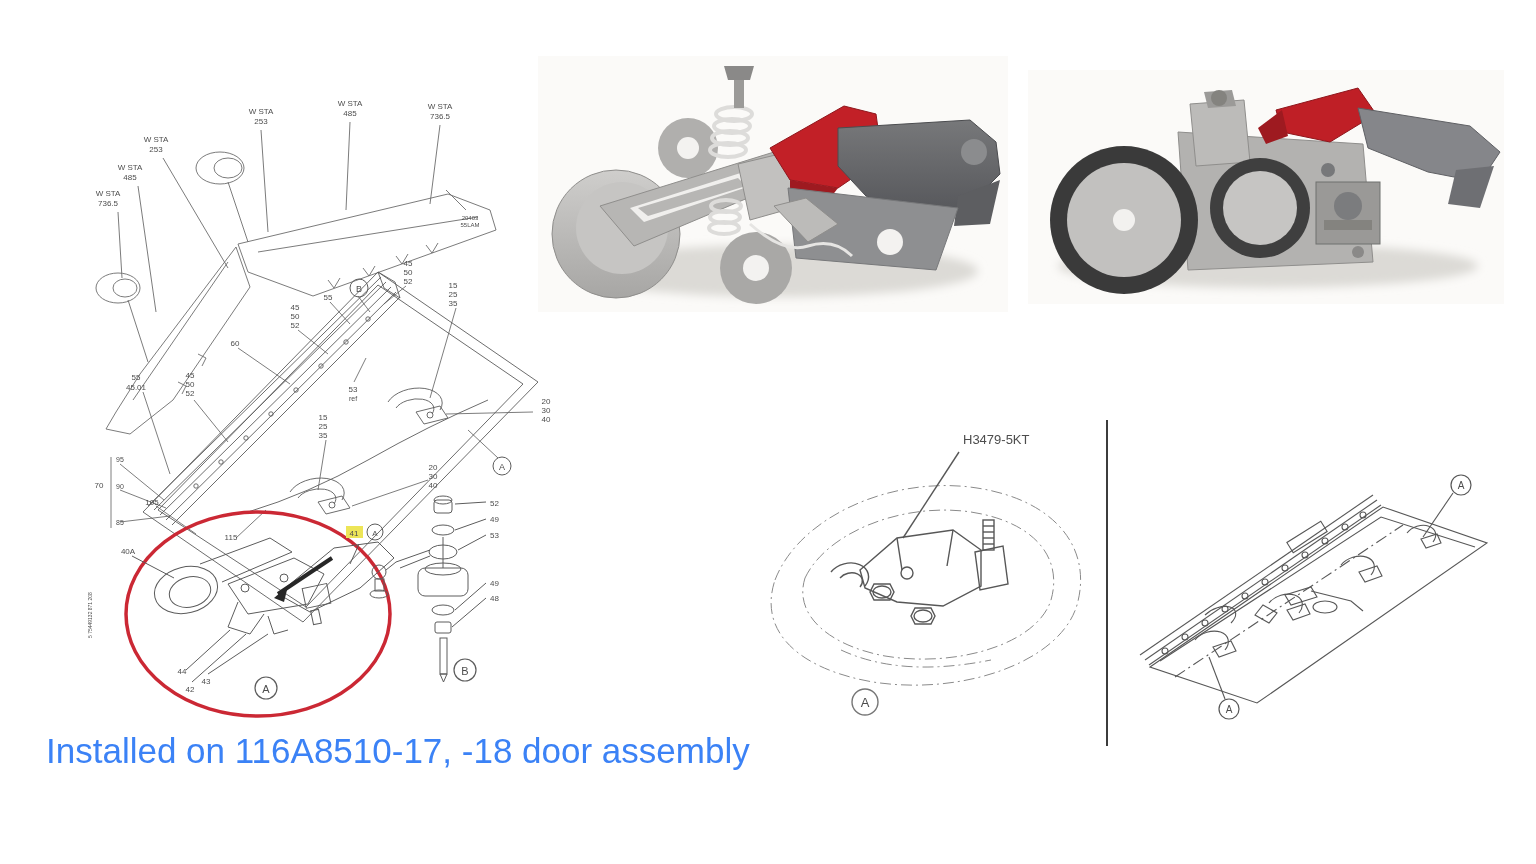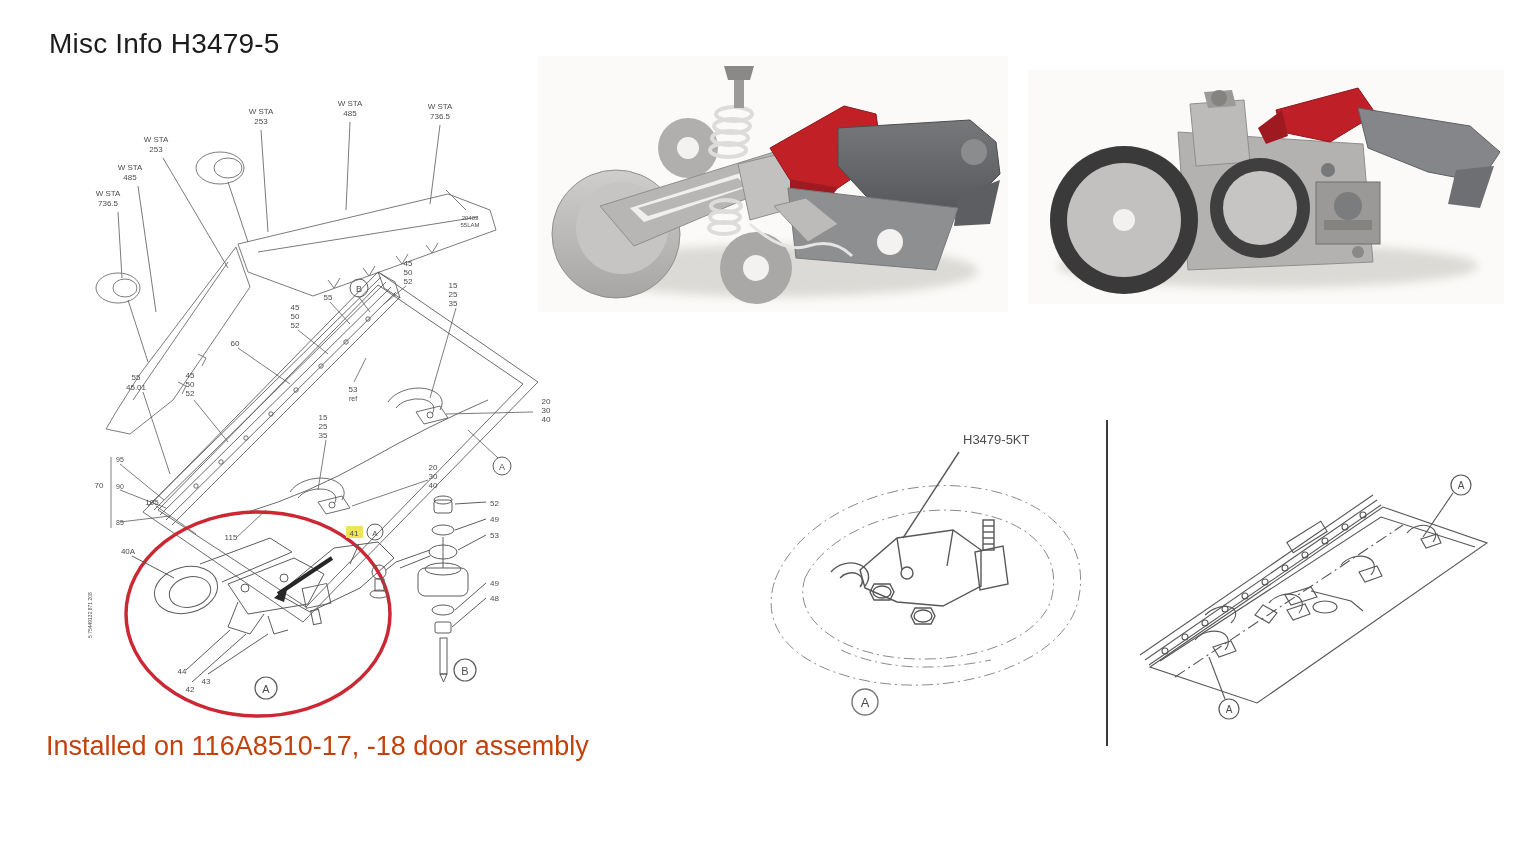--- a/index.html
+++ b/index.html
@@ -1,30 +1,29 @@
 <!DOCTYPE html>
 <html><head>
 <meta charset="utf-8">
 <style>
   html,body{margin:0;padding:0;background:#ffffff;}
   #page{position:relative;width:1536px;height:864px;background:#ffffff;overflow:hidden;
         font-family:"Liberation Sans", sans-serif;}
   .abs{position:absolute;}
   #title{left:49px;top:28px;font-size:28px;color:#1c1c1c;letter-spacing:0.2px;}
-  #caption{left:46px;top:731px;font-size:27px;color:#c2410c;}
+  #caption{left:46px;top:731px;font-size:35px;color:#3b82f6;}
   svg text{font-family:"Liberation Sans", sans-serif;fill:#4a4a4a;}
   .scan{filter:contrast(0.95);}
   .divider{background:#3c3c3c;}
 </style>
 </head>
 <body>
 
 <div id="page">
 
-  <div class="abs" id="title">Misc Info H3479-5</div>
 
   <svg class="abs scan" style="left:78px;top:82px;" width="490" height="650" viewBox="0 0 490 650">
     <g stroke="#6b6b6b" stroke-width="0.9" fill="none">
 
       <polygon points="160,162 370,112 412,128 418,148 235,214 170,190"></polygon>
       <line x1="180" y1="170" x2="400" y2="135"></line>
       <polygon points="158,165 62,292 38,330 28,347 52,352 95,318 172,205"></polygon>
       <line x1="150" y1="180" x2="55" y2="318"></line>
       <ellipse cx="142" cy="86" rx="24" ry="16"></ellipse>
       <ellipse cx="150" cy="86" rx="14" ry="10"></ellipse>

